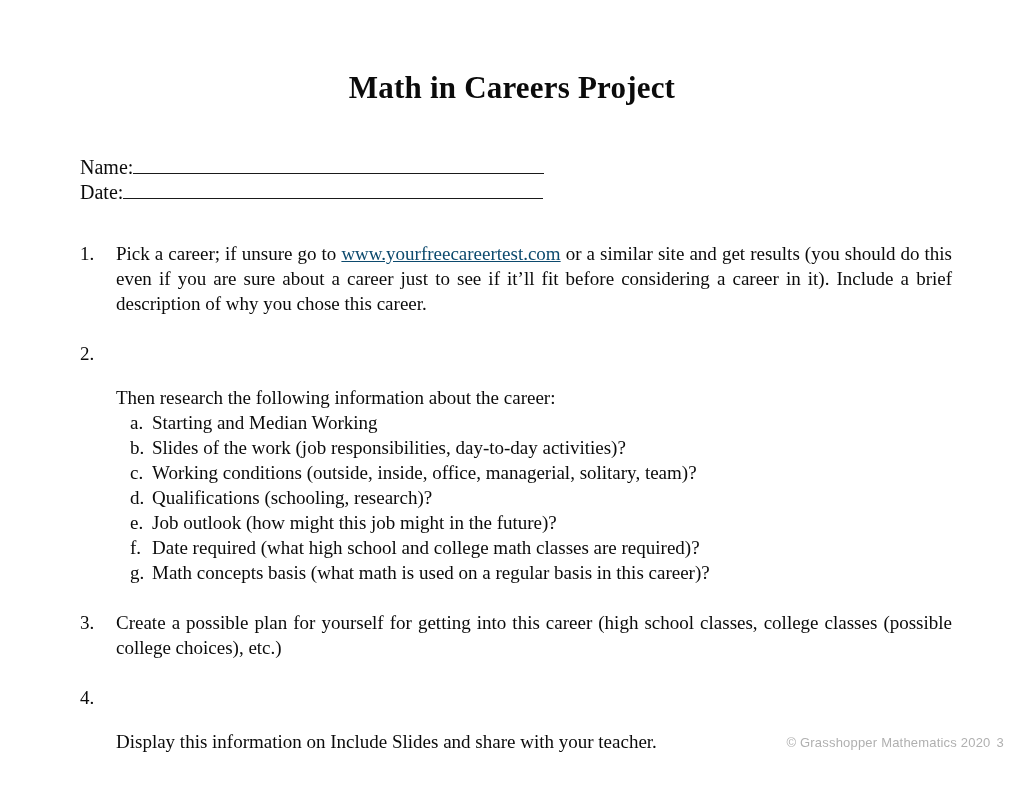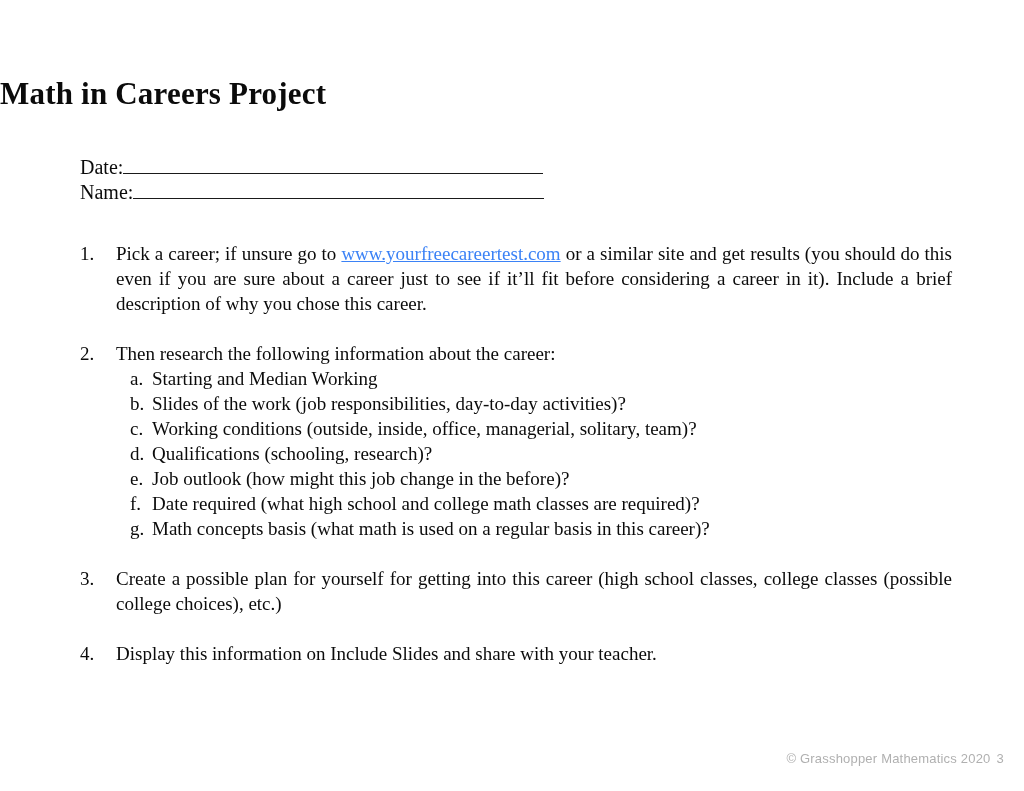--- a/index.html
+++ b/index.html
@@ -18,23 +18,24 @@
 
   .page {
     position: absolute;
     inset: 0;
     background: #ffffff;
   }
 
   
   .doc-title {
     position: absolute;
-    top: 78px;
+    top: 72px;
     left: 0;
     width: 1024px;
+    text-align: center;
     font-size: 31px;
     font-weight: bold;
     letter-spacing: 0.2px;
     line-height: 1.05;
   }
 
   
   .fields {
     position: absolute;
     top: 155px;
@@ -79,21 +80,21 @@
   .item-marker {
     flex: none;
     width: 36px;
     text-align: left;
   }
   .item-text {
     flex: 1;
     text-align: justify;
     text-justify: inter-word;
   }
-  .item-text.no-justify { text-align: left; }
+  .item-text.no-justify { text-align: left; margin-top: 44px; }
 
   .spacer-md { height: 25px; }
 
   
   .sublist {
     margin-top: 0;
     margin-left: 50px;
   }
   .subitem {
     display: flex;
@@ -101,57 +102,56 @@
     line-height: 25px;
   }
   .subitem-marker {
     flex: none;
     width: 22px;
   }
   .subitem-text { flex: 1; }
 
   
   .doc-link {
-    color: #3b82f6;
+    color: #0c4a6e;
     text-decoration: underline;
     text-underline-offset: 1px;
   }
 
   
   .footer {
     position: absolute;
     top: 735px;
     left: 0;
     width: 1004px;
     text-align: right;
     font-family: "Liberation Sans", "DejaVu Sans", sans-serif;
     font-size: 13px;
     color: #b0b0b0;
     letter-spacing: 0.2px;
     white-space: nowrap;
-    margin-top: 16px;
   }
   .footer .page-number { margin-left: 6px; }
 </style>
 </head>
 <body>
 
 <div class="page">
 
   <div class="doc-title">Math in Careers Project</div>
 
   <div class="fields">
     <div class="field-row">
+      <span class="field-label">Name:</span>
+      <span class="field-rule rule-name"></span>
+    </div>
+    <div class="field-row">
       <span class="field-label">Date:</span>
       <span class="field-rule rule-date"></span>
     </div>
-    <div class="field-row">
-      <span class="field-label">Name:</span>
-      <span class="field-rule rule-name"></span>
-    </div>
   </div>
 
   <div class="body-list">
 
     <div class="item">
       <span class="item-marker">1.</span>
       <span class="item-text"><span>Pick a career; if unsure go to </span><a class="doc-link" href="#">www.yourfreecareertest.com</a><span> or a similar site and get results (you should do this even if you are sure about a career just to see if it’ll fit before considering a career in it). Include a brief description of why you chose this career.</span></span>
     </div>
 
     <div class="spacer-md"></div>
@@ -173,21 +173,21 @@
       <div class="subitem">
         <span class="subitem-marker">c.</span>
         <span class="subitem-text">Working conditions (outside, inside, office, managerial, solitary, team)?</span>
       </div>
       <div class="subitem">
         <span class="subitem-marker">d.</span>
         <span class="subitem-text">Qualifications (schooling, research)?</span>
       </div>
       <div class="subitem">
         <span class="subitem-marker">e.</span>
-        <span class="subitem-text">Job outlook (how might this job change in the before)?</span>
+        <span class="subitem-text">Job outlook (how might this job might in the future)?</span>
       </div>
       <div class="subitem">
         <span class="subitem-marker">f.</span>
         <span class="subitem-text">Date required (what high school and college math classes are required)?</span>
       </div>
       <div class="subitem">
         <span class="subitem-marker">g.</span>
         <span class="subitem-text">Math concepts basis (what math is used on a regular basis in this career)?</span>
       </div>
     </div>

